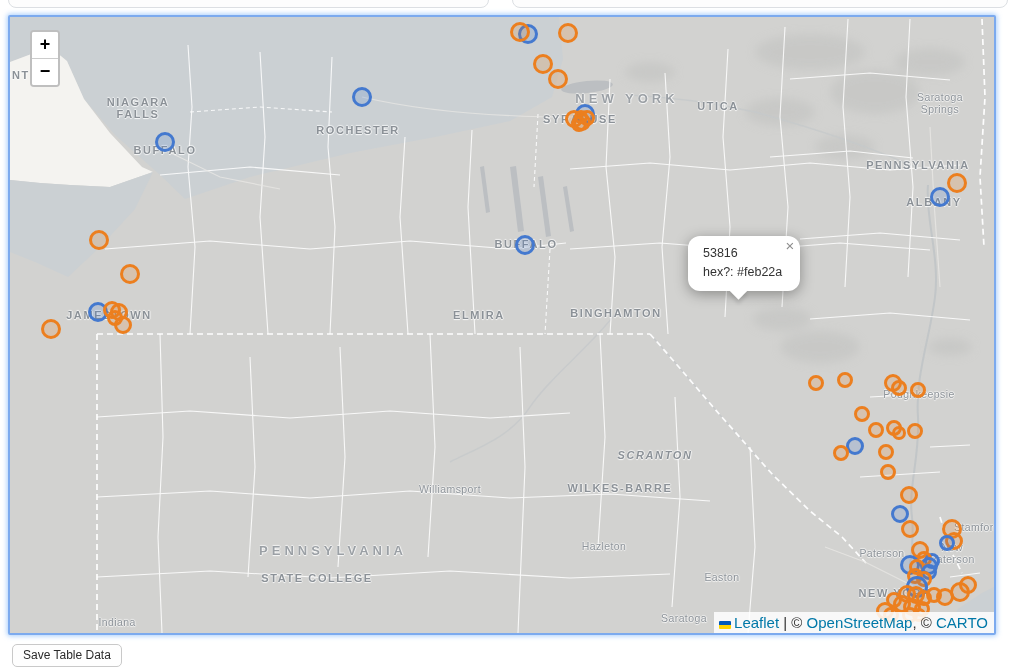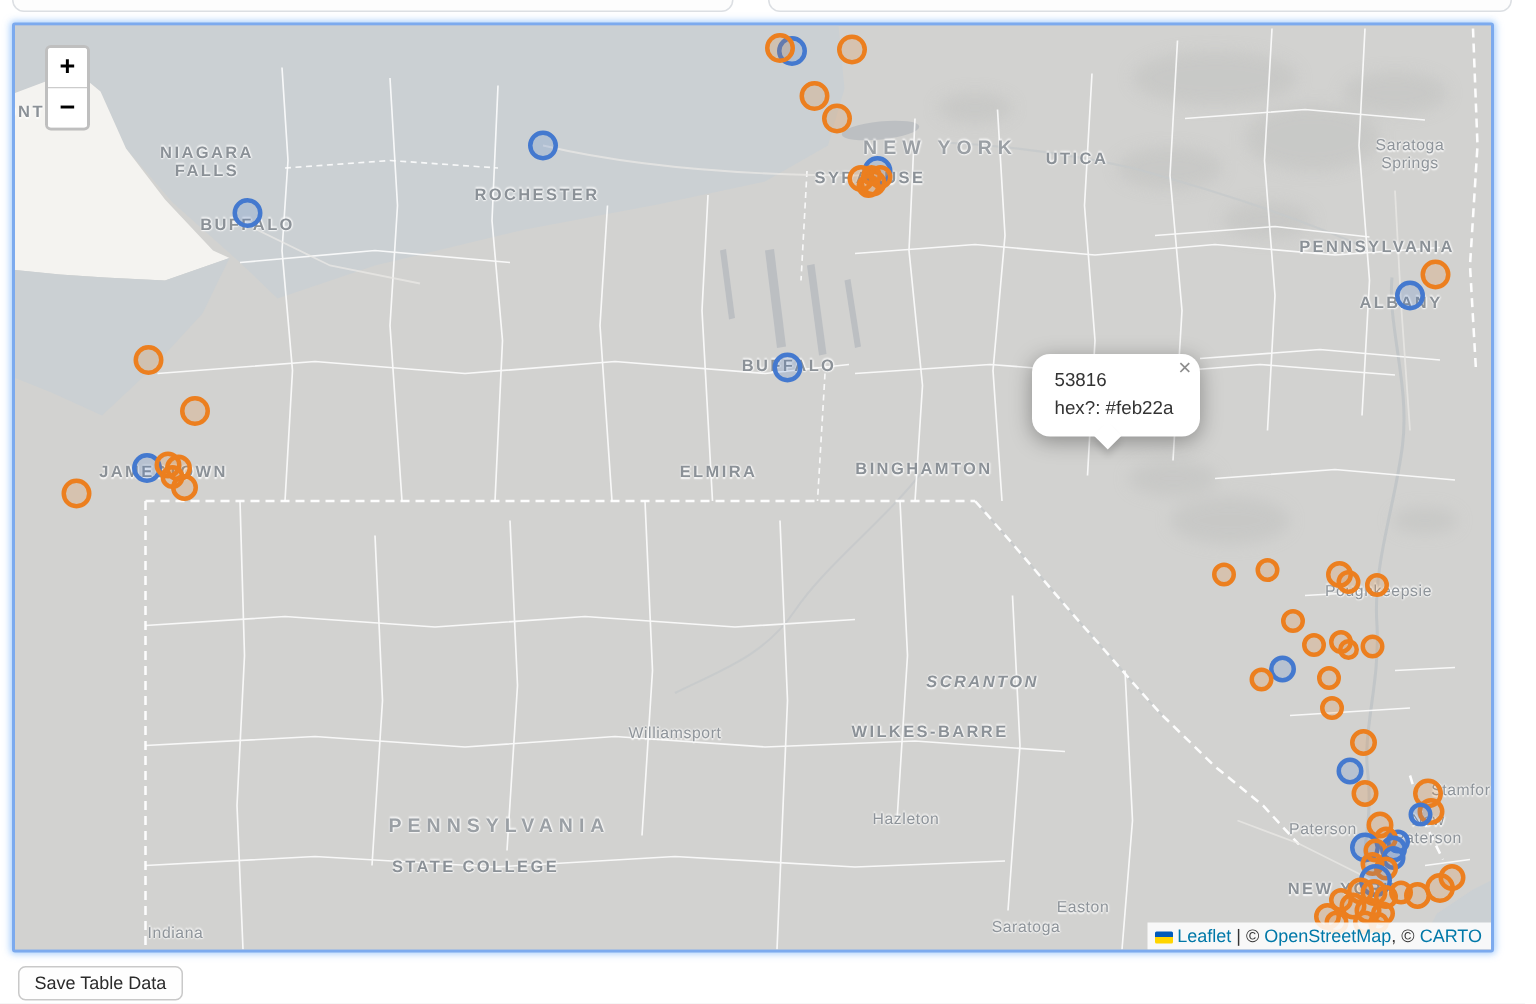--- a/index.html
+++ b/index.html
@@ -34,21 +34,21 @@
   
   .popup{position:absolute;left:678px;top:219px;z-index:5;background:#fff;border-radius:12px;
          box-shadow:0 3px 14px rgba(0,0,0,.35);padding:8px 18px 9px 15px;min-width:78px;}
   .popup .line{font-size:12.5px;color:#333;line-height:1.5;white-space:nowrap;}
   .popup .closer{position:absolute;top:2px;right:6px;font-size:15px;color:#8d8d8d;cursor:pointer;font-weight:400;line-height:16px;}
   .popup .tip{position:absolute;left:44px;bottom:-6px;width:13px;height:13px;background:#fff;transform:rotate(45deg);
               box-shadow:3px 3px 4px rgba(0,0,0,.12);}
 
   
   .attrib{position:absolute;right:0;bottom:0;z-index:6;background:rgba(255,255,255,.85);
-          padding:2px 6px 2px 5px;font-size:12px;color:#333;white-space:nowrap;}
+          padding:2px 6px 2px 5px;font-size:15px;color:#333;white-space:nowrap;}
   .attrib a{color:#0078A8;text-decoration:none;}
   .flag{display:inline-block;width:12px;height:8px;background:linear-gradient(#005bbb 50%,#ffd500 50%);
         margin-right:3px;vertical-align:-1px;border-radius:1px;}
 
   
   .save-btn{position:absolute;left:12px;top:644px;background:#fefefe;border:1px solid #c9c9c9;border-radius:5px;
             padding:3px 10px 4px;font-size:12px;color:#2b2b2b;font-family:"Liberation Sans",sans-serif;cursor:pointer;}
 </style>
 </head>
 <body>
@@ -149,21 +149,21 @@
         <div class="lbl city" style="left: 469px; top: 298px;">ELMIRA</div>
         <div class="lbl city" style="left: 606px; top: 296px;">BINGHAMTON</div>
         <div class="lbl city" style="left: 99px; top: 298px;">JAMESTOWN</div>
         <div class="lbl town" style="left: 909px; top: 377px;">Poughkeepsie</div>
         <div class="lbl city" style="left: 645px; top: 438px; font-style: italic;">SCRANTON</div>
         <div class="lbl city" style="left: 610px; top: 471px;">WILKES-BARRE</div>
         <div class="lbl town" style="left: 440px; top: 472px;">Williamsport</div>
         <div class="lbl state" style="left: 323px; top: 533px;">PENNSYLVANIA</div>
         <div class="lbl town" style="left: 594px; top: 529px;">Hazleton</div>
         <div class="lbl city" style="left: 307px; top: 561px;">STATE COLLEGE</div>
-        <div class="lbl town" style="left: 712px; top: 588px;">Easton</div>
+        <div class="lbl town" style="left: 712px; top: 560px;">Easton</div>
         <div class="lbl town" style="left: 674px; top: 601px;">Saratoga</div>
         <div class="lbl town" style="left: 107px; top: 605px;">Indiana</div>
         <div class="lbl town" style="left: 872px; top: 536px;">Paterson</div>
         <div class="lbl town" style="left: 967px; top: 510px;">Stamford</div>
         <div class="lbl town" style="left: 942px; top: 536px;">New Paterson</div>
         <div class="lbl city" style="left: 885px; top: 576px;">NEW YORK</div>
       </div>
     <div class="markers">
         <div class="marker" style="left: 508px; top: 7px; width: 20px; height: 20px; border-color: rgb(68, 121, 207); background-color: rgba(68, 121, 207, 0.19);"></div>
         <div class="marker" style="left: 500px; top: 5px; width: 20px; height: 20px; border-color: rgb(236, 127, 31); background-color: rgba(236, 127, 31, 0.19);"></div>

